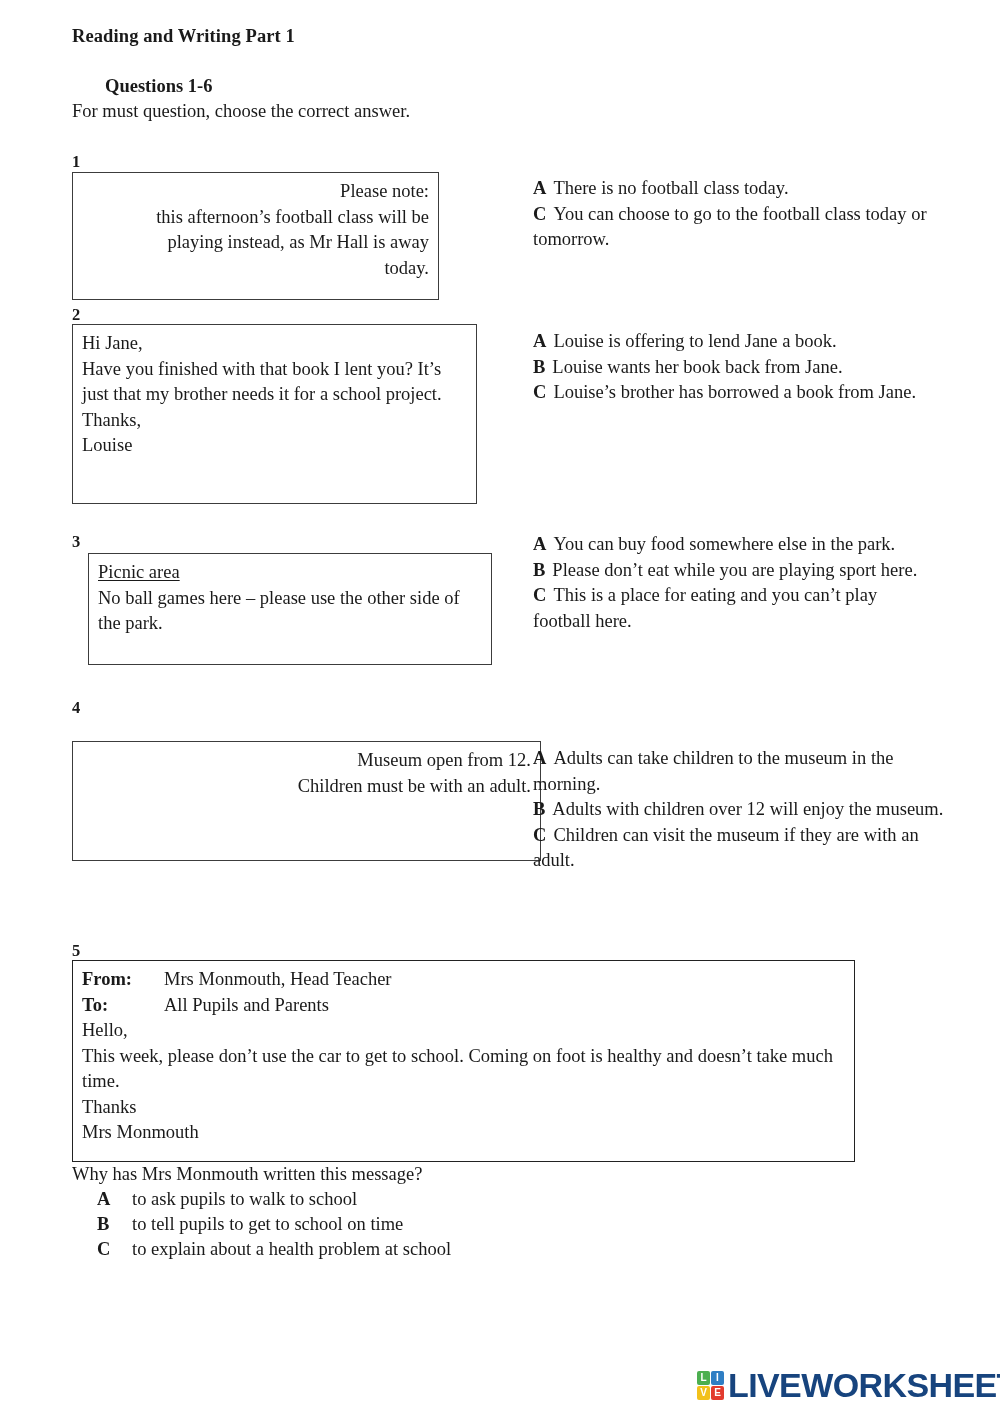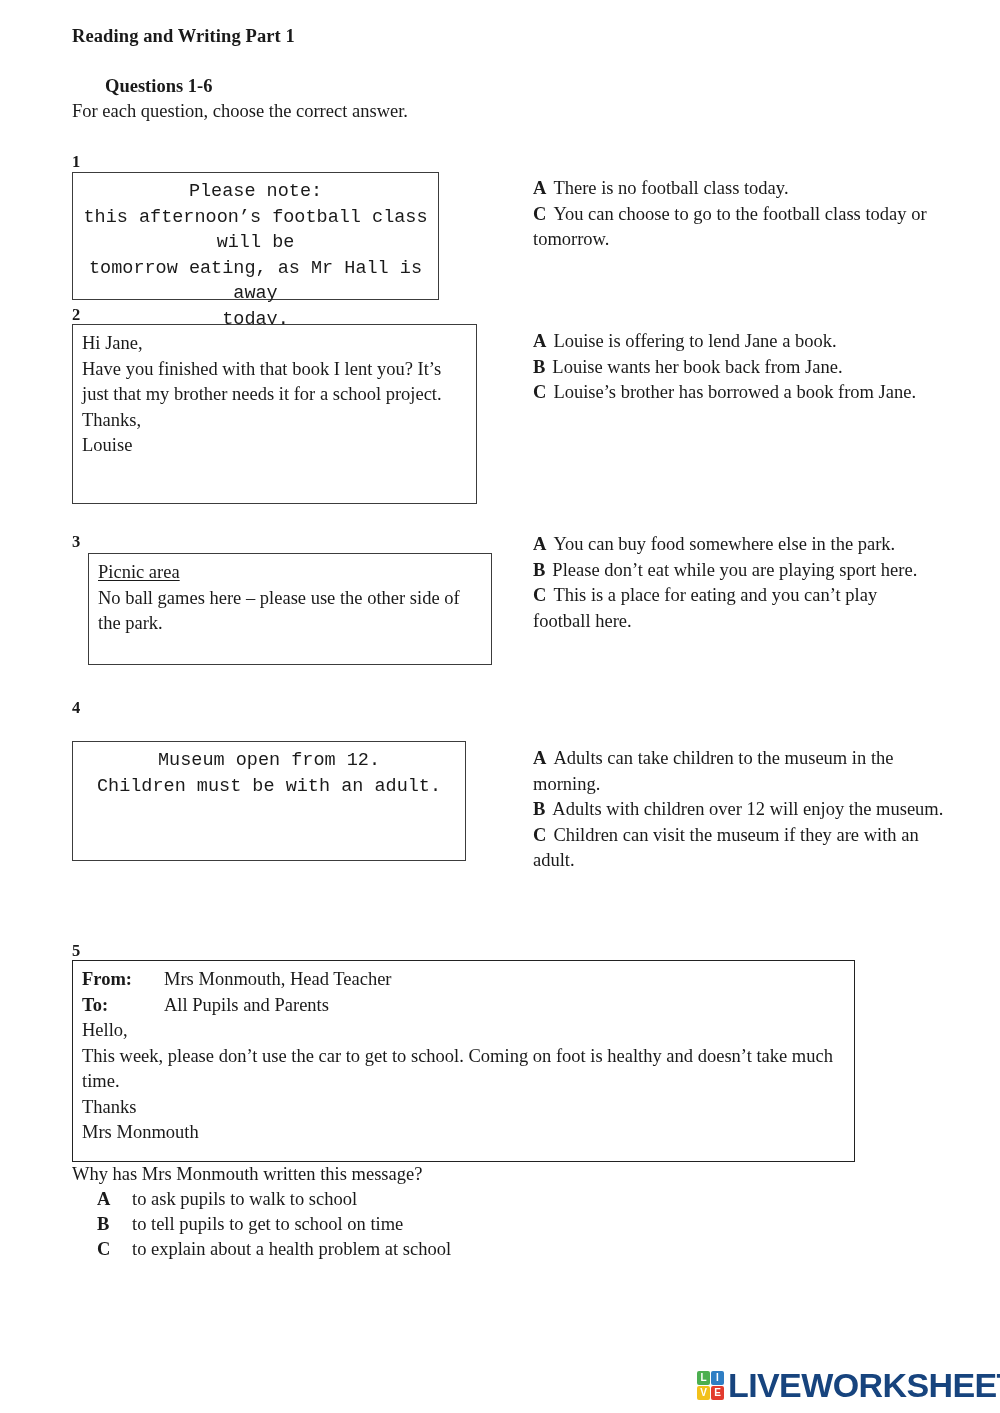--- a/index.html
+++ b/index.html
@@ -54,21 +54,21 @@
   
   .box {
     position: absolute;
     border: 1.4px solid #3c3c3c;
     background: #ffffff;
     box-sizing: border-box;
     font-size: 18.5px;
     line-height: 25.5px;
     padding: 6px 9px 6px 9px;
   }
-  .box.centered { text-align: center; font-family: Liberation Mono, monospace; }
+  .box.centered { text-align: right; }
   .box.thick { border: 1.8px solid #222222; }
 
   .underline { text-decoration: underline; text-underline-offset: 2px; }
 
   
   .kv { display: flex; }
   .kv .k {
     font-weight: bold;
     width: 82px;
     flex: 0 0 82px;
@@ -139,27 +139,27 @@
     letter-spacing: -0.6px;
   }
 </style>
 </head>
 <body>
 
 <div class="page">
 
   <div class="title">Reading and Writing Part 1</div>
   <div class="questions-head">Questions 1-6</div>
-  <div class="instruction">For each question, choose the correct answer.</div>
+  <div class="instruction">For must question, choose the correct answer.</div>
 
   <div class="qnum" style="left:72px; top:152px;">1</div>
   <div class="box centered" style="left:72px; top:172px; width:367px; height:128px;">
     <div>Please note:</div>
     <div>this afternoon’s football class will be</div>
-    <div>tomorrow eating, as Mr Hall is away</div>
+    <div>playing instead, as Mr Hall is away</div>
     <div>today.</div>
   </div>
   <div class="options" style="left:533px; top:176px; width:415px;">
     <div class="opt">
       <span class="lbl">A</span><span>There is no football class today.</span>
     </div>
     <div class="opt">
       <span class="lbl">C</span><span>You can choose to go to the football class today or tomorrow.</span>
     </div>
   </div>
@@ -194,21 +194,21 @@
     </div>
     <div class="opt">
       <span class="lbl">B</span><span>Please don’t eat while you are playing sport here.</span>
     </div>
     <div class="opt">
       <span class="lbl">C</span><span>This is a place for eating and you can’t play football here.</span>
     </div>
   </div>
 
   <div class="qnum" style="left:72px; top:698px;">4</div>
-  <div class="box centered" style="left:72px; top:741px; width:394px; height:120px;">
+  <div class="box centered" style="left:72px; top:741px; width:469px; height:120px;">
     <div>Museum open from 12.</div>
     <div>Children must be with an adult.</div>
   </div>
   <div class="options" style="left:533px; top:746px; width:415px;">
     <div class="opt">
       <span class="lbl">A</span><span>Adults can take children to the museum in the morning.</span>
     </div>
     <div class="opt">
       <span class="lbl">B</span><span>Adults with children over 12 will enjoy the museum.</span>
     </div>

